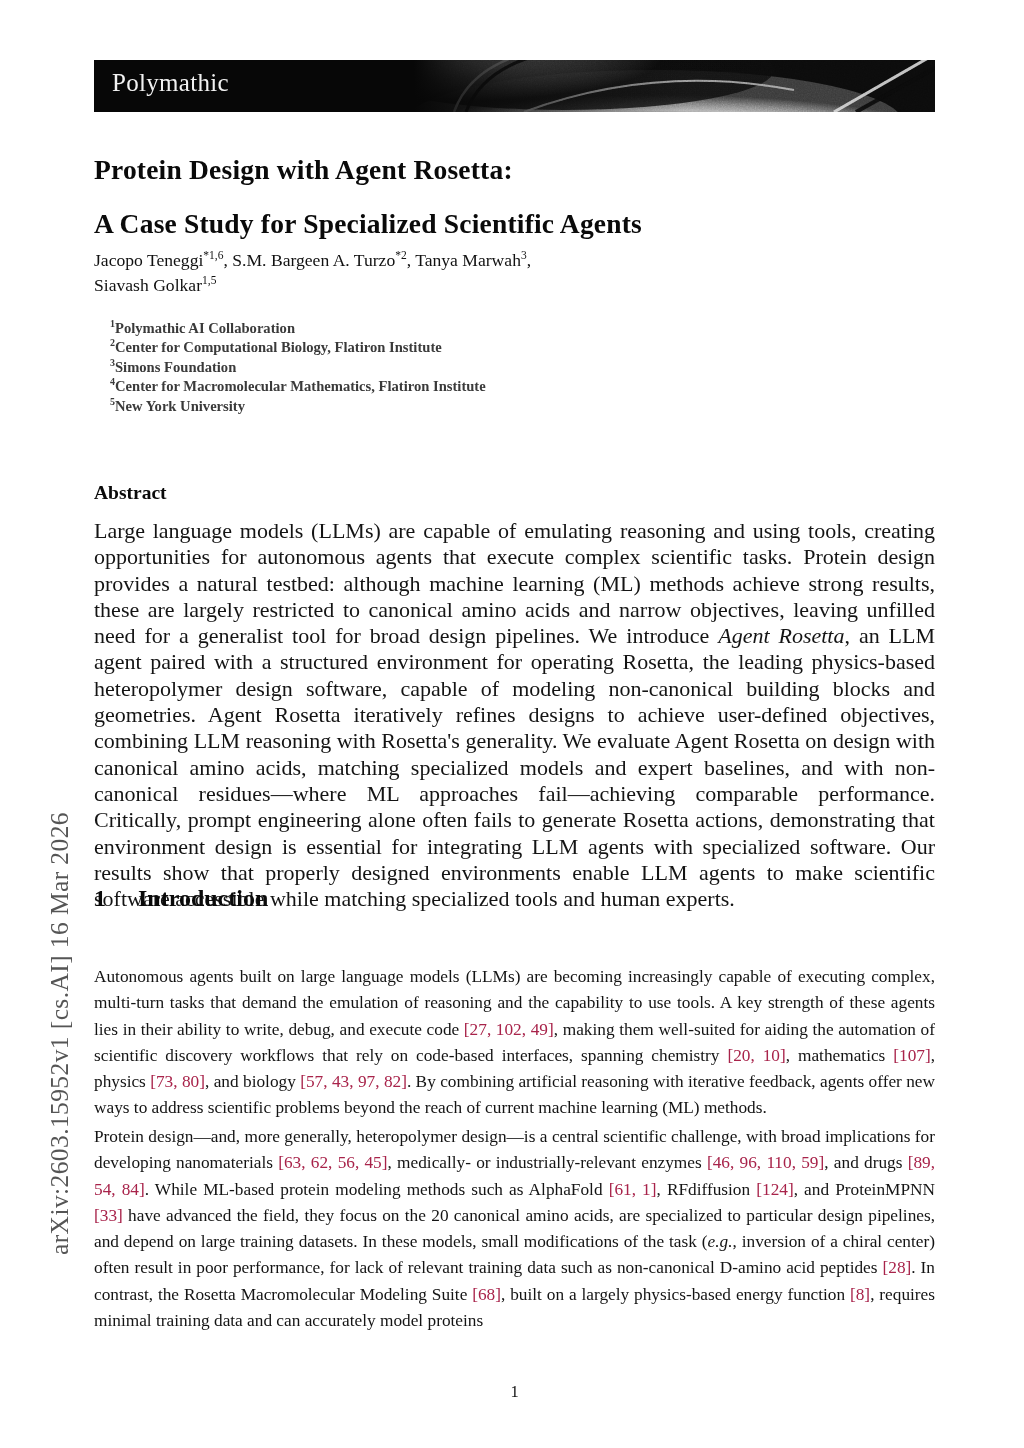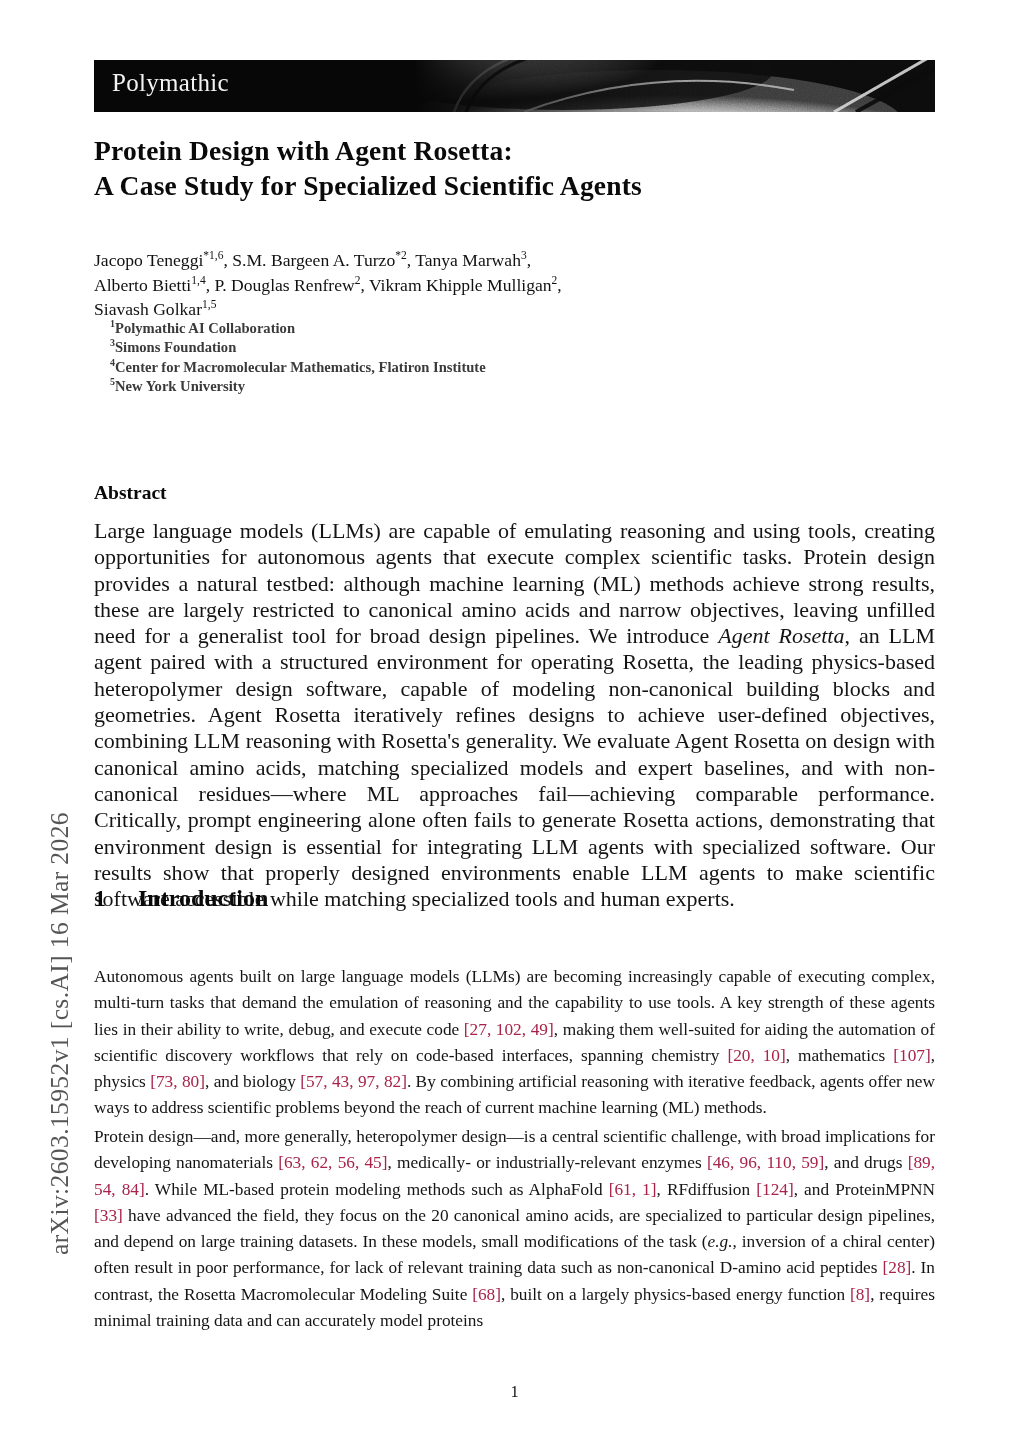--- a/index.html
+++ b/index.html
@@ -83,20 +83,21 @@
     top: 133px;
     width: 841px;
   }
   .title-line {
     font-family: "Liberation Serif", "DejaVu Serif", serif;
     font-weight: bold;
     font-size: 27.5px;
     line-height: 35px;
     letter-spacing: 0.2px;
     color: #0a0a0a;
+    margin-top: 19px;
   }
 
   
   #authors-block {
     position: absolute;
     left: 0px;
     top: 248px;
     width: 841px;
   }
   .author-line {
@@ -250,29 +251,27 @@
   <div id="title-block">
     <div class="title-line">Protein Design with Agent Rosetta:</div>
     <div class="title-line">A Case Study for Specialized Scientific Agents</div>
   </div>
 
   <div id="authors-block">
     <div class="author-line">
       Jacopo Teneggi<sup>*1,6</sup>, S.M. Bargeen A. Turzo<sup>*2</sup>, Tanya Marwah<sup>3</sup>,
     </div>
     <div class="author-line">
-      Alberto Bietti<sup>1,4</sup>, P. Douglas Renfrew<sup>2</sup>, Vikram Khipple Mulligan<sup>2</sup>,
-    </div>
-    <div class="author-line">
       Siavash Golkar<sup>1,5</sup>
     </div>
   </div>
 
   <div id="affiliations-block">
     <div class="affil-line"><sup>1</sup><span>Polymathic AI Collaboration</span></div>
+    <div class="affil-line"><sup>2</sup><span>Center for Computational Biology, Flatiron Institute</span></div>
     <div class="affil-line"><sup>3</sup><span>Simons Foundation</span></div>
     <div class="affil-line"><sup>4</sup><span>Center for Macromolecular Mathematics, Flatiron Institute</span></div>
     <div class="affil-line"><sup>5</sup><span>New York University</span></div>
   </div>
 
   <div id="abstract-heading">Abstract</div>
   <div id="abstract-body"><span>Large language models (LLMs) are capable of emulating reasoning and using tools, creating opportunities for autonomous agents that execute complex scientific tasks. Protein design provides a natural testbed: although machine learning (ML) methods achieve strong results, these are largely restricted to canonical amino acids and narrow objectives, leaving unfilled need for a generalist tool for broad design pipelines. We introduce </span><i>Agent Rosetta</i><span>, an LLM agent paired with a structured environment for operating Rosetta, the leading physics-based heteropolymer design software, capable of modeling non-canonical building blocks and geometries. Agent Rosetta iteratively refines designs to achieve user-defined objectives, combining LLM reasoning with Rosetta's generality. We evaluate Agent Rosetta on design with canonical amino acids, matching specialized models and expert baselines, and with non-canonical residues—where ML approaches fail—achieving comparable performance. Critically, prompt engineering alone often fails to generate Rosetta actions, demonstrating that environment design is essential for integrating LLM agents with specialized software. Our results show that properly designed environments enable LLM agents to make scientific software accessible while matching specialized tools and human experts.</span></div>
 
   <div id="section-1-heading"><span class="secnum">1</span><span>Introduction</span></div>
 

